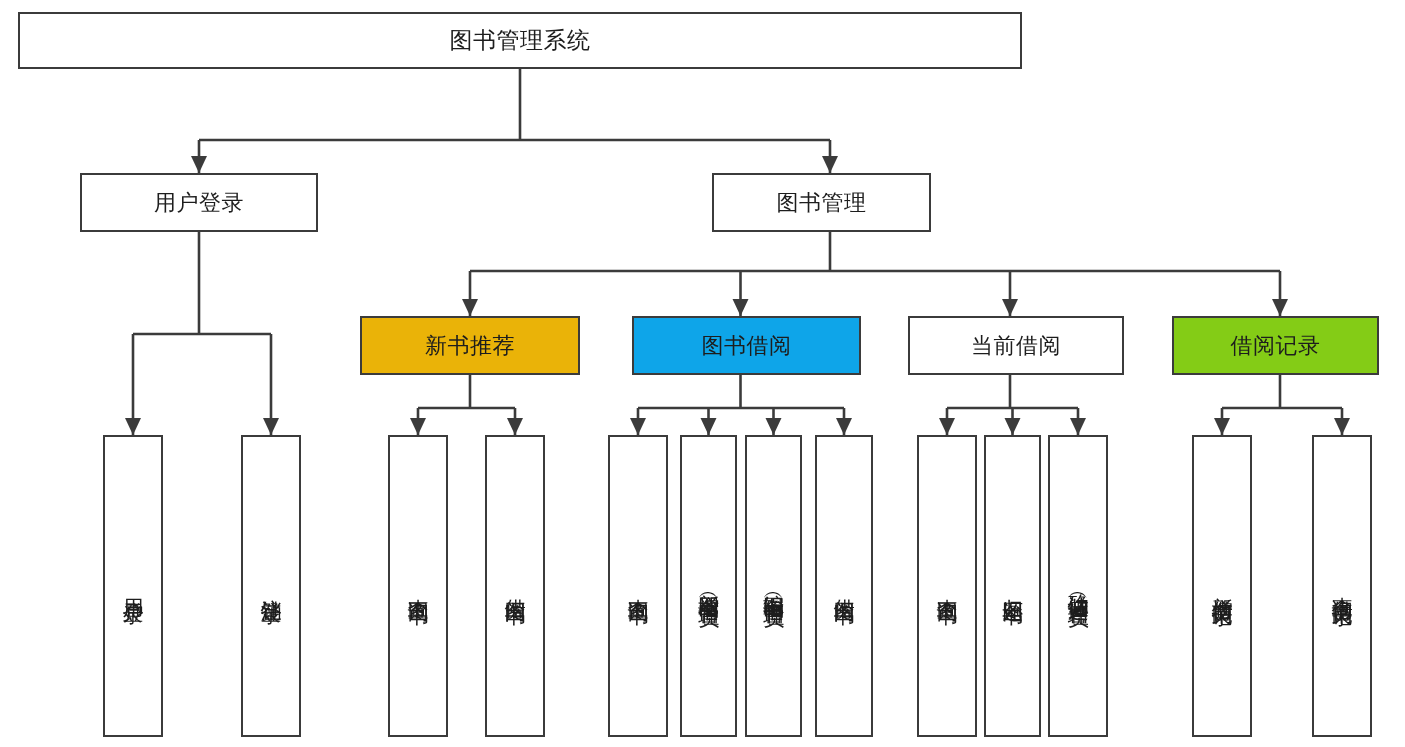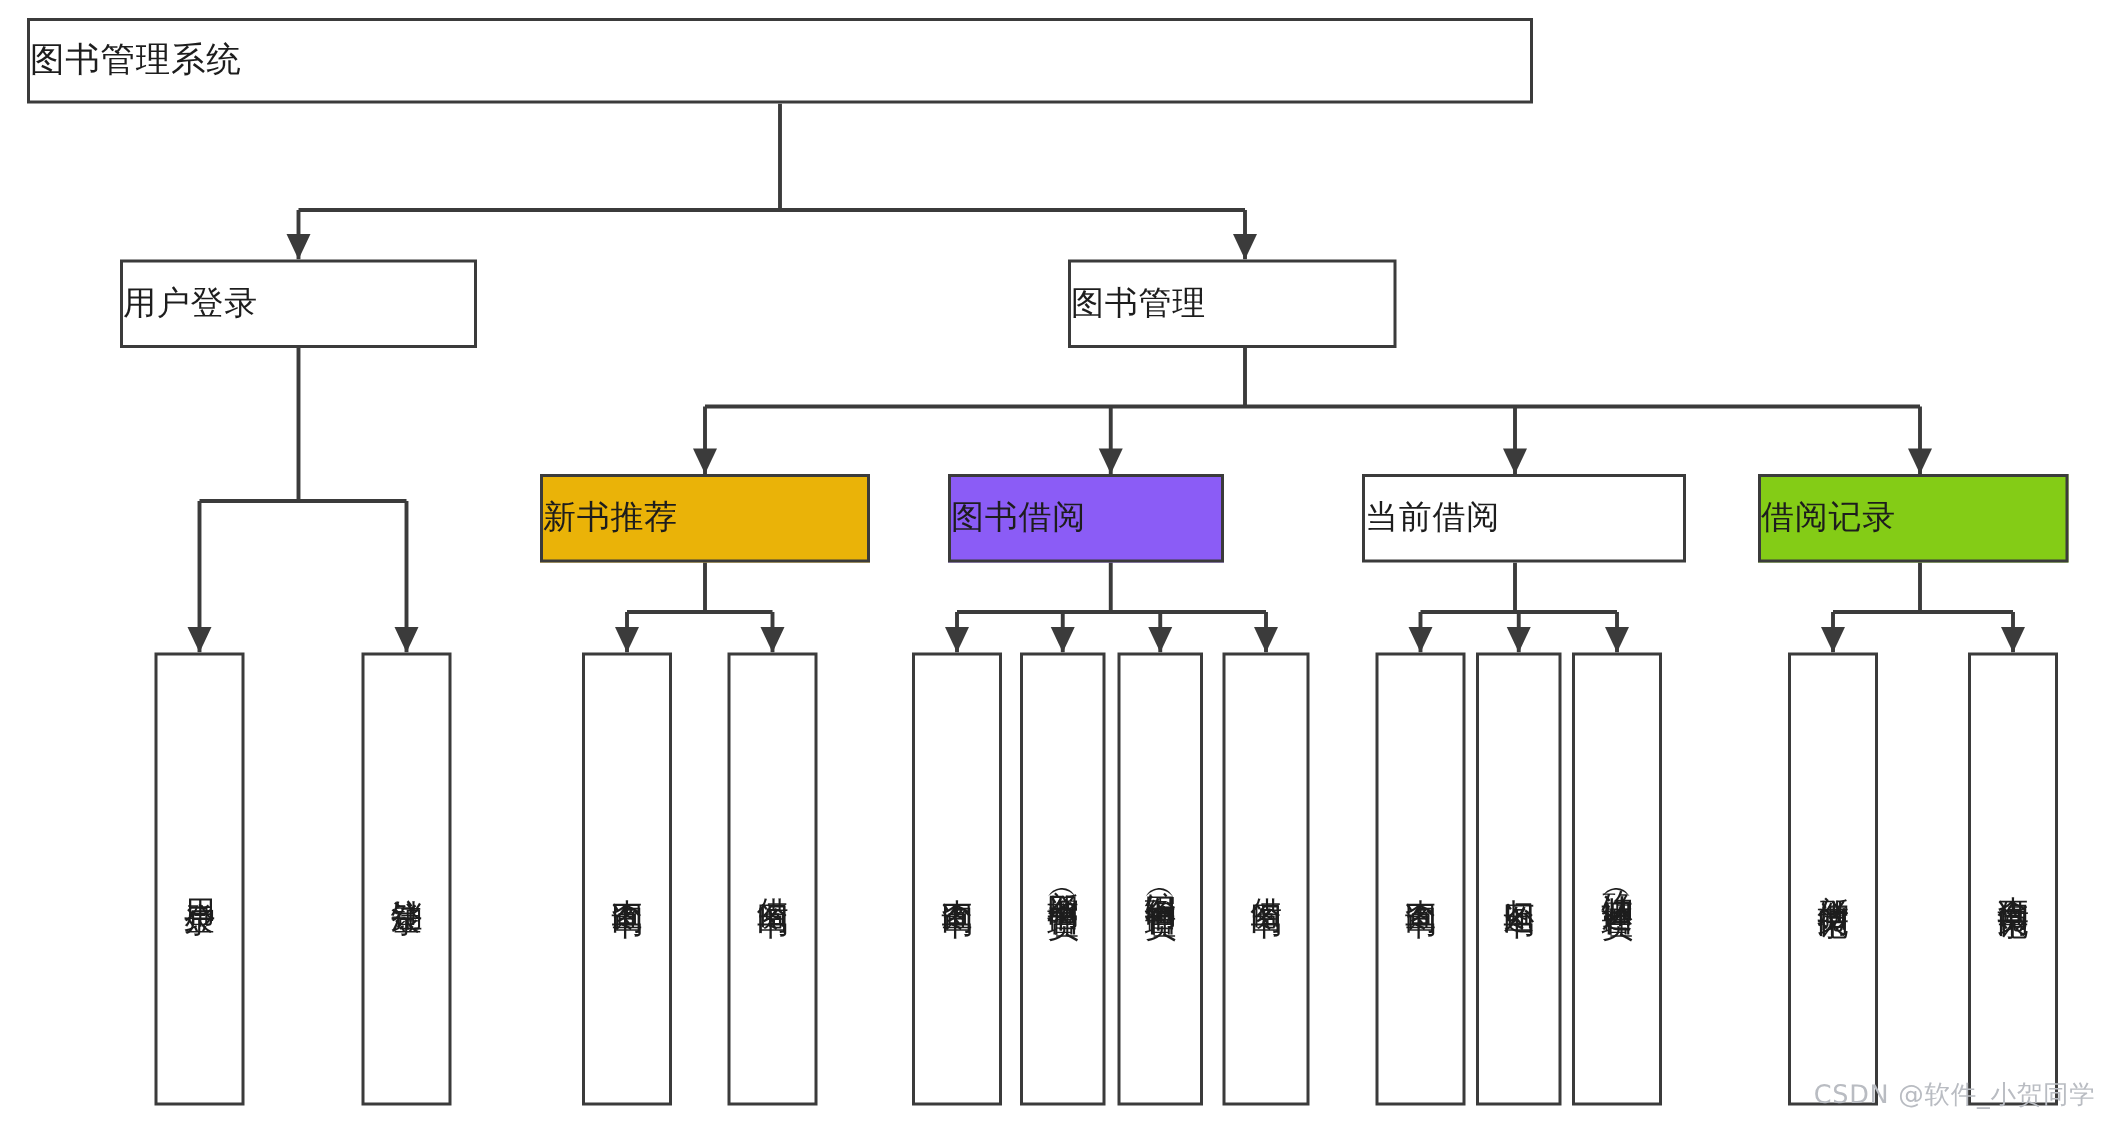--- a/index.html
+++ b/index.html
@@ -26,21 +26,21 @@
     height: 747px;
     pointer-events: none;
   }
   .node {
     position: absolute;
     box-sizing: border-box;
     background: #ffffff;
     border: 2.5px solid #3b3b3b;
     display: flex;
     align-items: center;
-    justify-content: flex-start;
+    justify-content: center;
     color: #1d1d1d;
     z-index: 2;
   }
   .node .lbl {
     display: block;
     text-align: center;
     line-height: 1.16;
     letter-spacing: 0.5px;
     white-space: pre;
   }
@@ -140,21 +140,21 @@
       </div>
       <div class="node h" style="left: 80px; top: 173px; width: 238px; height: 59px; border-color: rgb(59, 59, 59); background: rgb(255, 255, 255); color: rgb(29, 29, 29);">
         <span class="lbl">用户登录</span>
       </div>
       <div class="node h" style="left: 712px; top: 173px; width: 219px; height: 59px; border-color: rgb(59, 59, 59); background: rgb(255, 255, 255); color: rgb(29, 29, 29);">
         <span class="lbl">图书管理</span>
       </div>
       <div class="node h" style="left: 360px; top: 316px; width: 220px; height: 59px; border-color: rgb(59, 59, 59); background: #eab308; color: rgb(29, 29, 29);">
         <span class="lbl">新书推荐</span>
       </div>
-      <div class="node h" style="left: 632px; top: 316px; width: 184px; height: 59px; border-color: rgb(59, 59, 59); background: #8b5cf6; color: rgb(29, 29, 29);">
+      <div class="node h" style="left: 632px; top: 316px; width: 229px; height: 59px; border-color: rgb(59, 59, 59); background: #0ea5e9; color: rgb(29, 29, 29);">
         <span class="lbl">图书借阅</span>
       </div>
       <div class="node h" style="left: 908px; top: 316px; width: 216px; height: 59px; border-color: rgb(59, 59, 59); background: rgb(255, 255, 255); color: rgb(29, 29, 29);">
         <span class="lbl">当前借阅</span>
       </div>
       <div class="node h" style="left: 1172px; top: 316px; width: 207px; height: 59px; border-color: rgb(59, 59, 59); background: #84cc16; color: rgb(29, 29, 29);">
         <span class="lbl">借阅记录</span>
       </div>
       <div class="node v" style="left: 103px; top: 435px; width: 60px; height: 302px; border-color: rgb(59, 59, 59); background: rgb(255, 255, 255); color: rgb(29, 29, 29);">
         <span class="lbl">用户登录</span>
@@ -189,14 +189,13 @@
       <div class="node v" style="left: 1048px; top: 435px; width: 60px; height: 302px; border-color: rgb(59, 59, 59); background: rgb(255, 255, 255); color: rgb(29, 29, 29);">
         <span class="lbl">确认归还（管理员）</span>
       </div>
       <div class="node v" style="left: 1192px; top: 435px; width: 60px; height: 302px; border-color: rgb(59, 59, 59); background: rgb(255, 255, 255); color: rgb(29, 29, 29);">
         <span class="lbl">新增借阅记录</span>
       </div>
       <div class="node v" style="left: 1312px; top: 435px; width: 60px; height: 302px; border-color: rgb(59, 59, 59); background: rgb(255, 255, 255); color: rgb(29, 29, 29);">
         <span class="lbl">查询借阅记录</span>
       </div>
     </div>
-  <div id="watermark">CSDN @软件_小贺同学</div>
 </div>
 
 </body></html>

